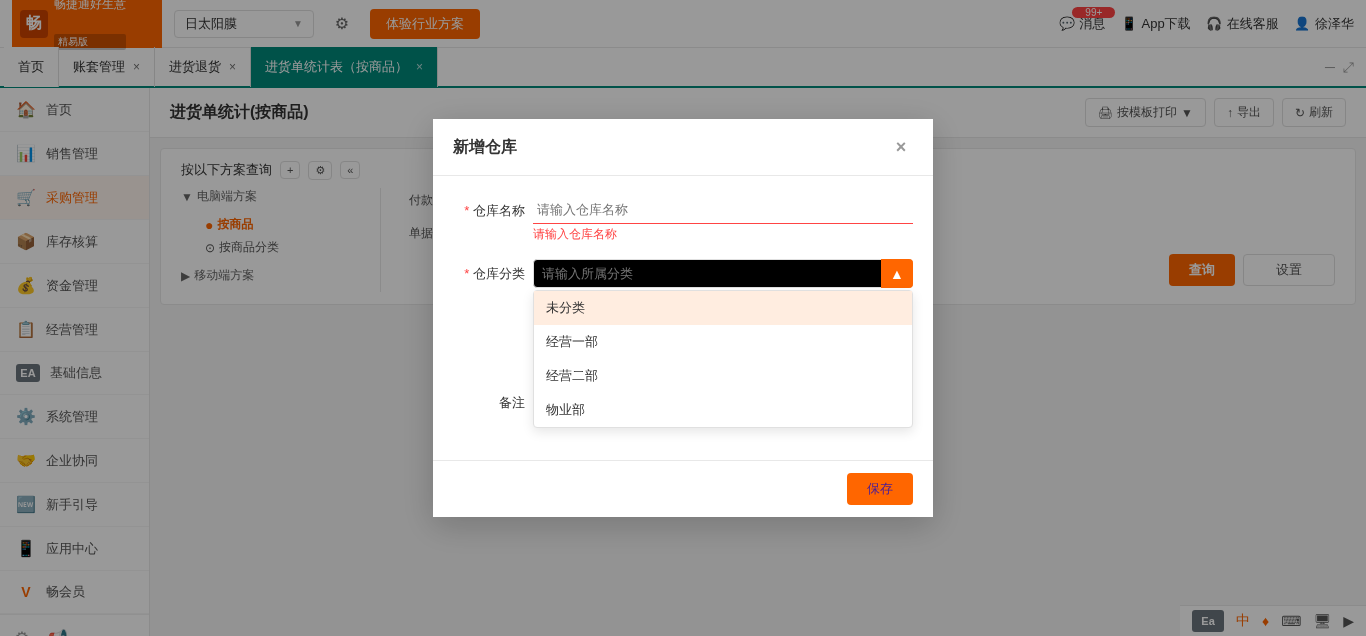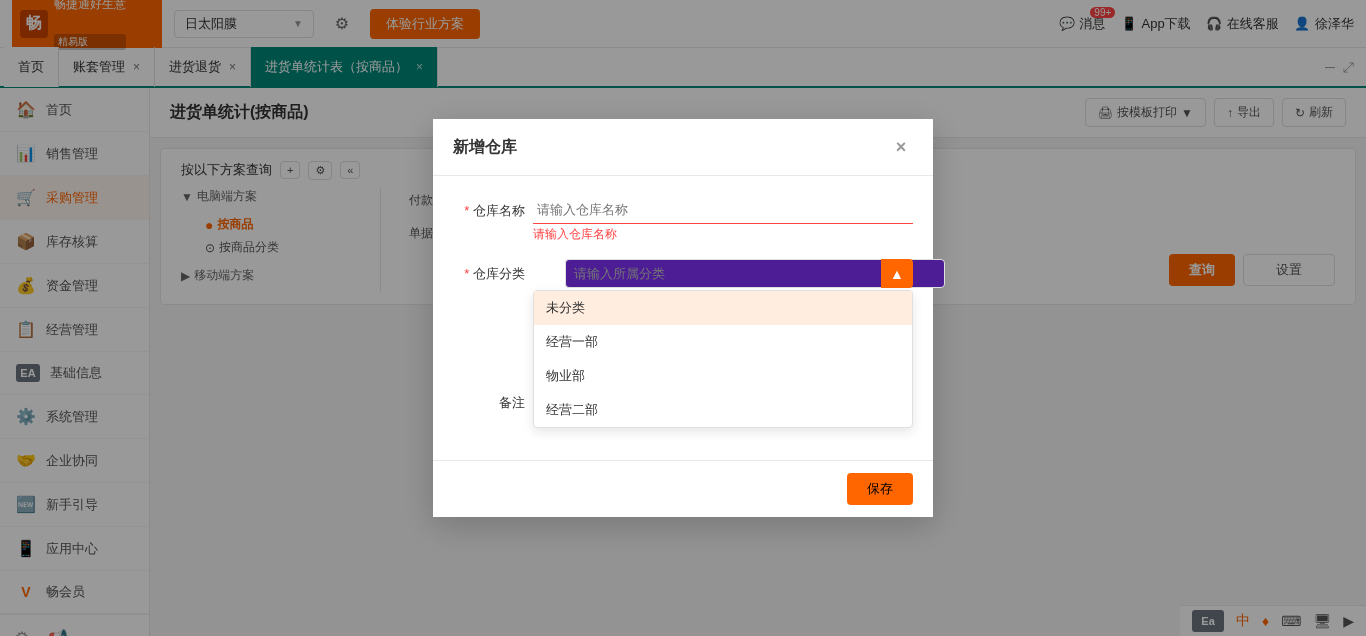--- a/index.html
+++ b/index.html
@@ -38,21 +38,21 @@
       background: #ff6600; color: #fff; border: none; border-radius: 4px;
       padding: 6px 16px; font-size: 13px; cursor: pointer;
     }
     .header-right {
       margin-left: auto; display: flex; align-items: center; gap: 16px; font-size: 13px; color: #333;
     }
     .notification-area { position: relative; display: flex; align-items: center; gap: 4px; cursor: pointer; }
     .notif-badge {
       position: absolute; top: -8px; right: -10px;
       background: #ff4444; color: #fff; font-size: 10px;
-      border-radius: 8px; padding: 0 4px; min-width: 16px; text-align: center;
+      border-radius: 8px; padding: 0 13px; min-width: 16px; text-align: center;
     }
     .header-right-item { display: flex; align-items: center; gap: 4px; cursor: pointer; }
     .user-name { color: #333; }
 
     
     .tab-bar {
       display: flex; align-items: center; background: #fff;
       border-bottom: 2px solid #00897b; height: 40px; padding: 0 4px;
     }
     .tab {
@@ -168,21 +168,21 @@
       width: 100%; border: none; border-bottom: 1px solid #e0e0e0;
       padding: 6px 4px; font-size: 13px; color: #333; outline: none;
       background: transparent;
     }
     .form-input.error { border-bottom-color: #ff4444; }
     .error-tip { color: #ff4444; font-size: 12px; margin-top: 2px; }
     .form-select-container { position: relative; }
     .form-select-input {
       width: 100%; border: 1px solid #e0e0e0; border-radius: 4px;
       padding: 6px 32px 6px 8px; font-size: 13px; color: #999; outline: none;
-      background: #4c1d95; cursor: pointer; margin-left: 32px;
+      background: #000000; cursor: pointer;
     }
     .select-arrow-btn {
       position: absolute; right: 0; top: 0; height: 100%;
       width: 32px; display: flex; align-items: center; justify-content: center;
       cursor: pointer; background: #ff6600; border-radius: 0 4px 4px 0;
       color: #fff; font-size: 14px;
     }
     
     .dropdown-list {
       position: absolute; top: calc(100% + 2px); left: 0; width: 100%;
@@ -196,21 +196,21 @@
     .form-textarea {
       width: 100%; border: none; border-bottom: 1px solid #e0e0e0;
       padding: 6px 4px; font-size: 13px; color: #999; outline: none;
       background: transparent; resize: none; height: 32px;
     }
     .modal-footer {
       display: flex; justify-content: flex-end; padding: 12px 20px;
       border-top: 1px solid #e8e8e8; gap: 8px;
     }
     .btn-save {
-      background: #ff6600; color: #000000; border: none;
+      background: #ff6600; color: #4c1d95; border: none;
       border-radius: 4px; padding: 7px 20px; font-size: 13px; cursor: pointer;
     }
 
     
     .bottom-bar {
       position: fixed; bottom: 0; right: 0; display: flex; align-items: center; gap: 12px;
       padding: 4px 12px; background: #fff; border-top: 1px solid #e8e8e8; z-index: 50;
     }
     .sidebar-bottom-icon { width: 28px; height: 28px; display: flex; align-items: center; justify-content: center; cursor: pointer; color: #999; font-size: 16px; }
 
@@ -452,22 +452,22 @@
         <span class="required">*</span>
         <span>仓库分类</span>
       </span>
       <div class="form-field form-select-container">
         <input class="form-select-input" type="text" placeholder="请输入所属分类" style="">
         <div class="select-arrow-btn">▲</div>
         
         <div class="dropdown-list">
           <div class="dropdown-item first">未分类</div>
           <div class="dropdown-item">经营一部</div>
+          <div class="dropdown-item">经营二部</div>
           <div class="dropdown-item">物业部</div>
-          <div class="dropdown-item">经营二部</div>
         </div>
       </div>
     </div>
 
     <div class="form-row" style="margin-top:100px;">
       <span class="form-label">备注</span>
       <div class="form-field">
         <textarea class="form-textarea" style=""></textarea>
       </div>
     </div>

